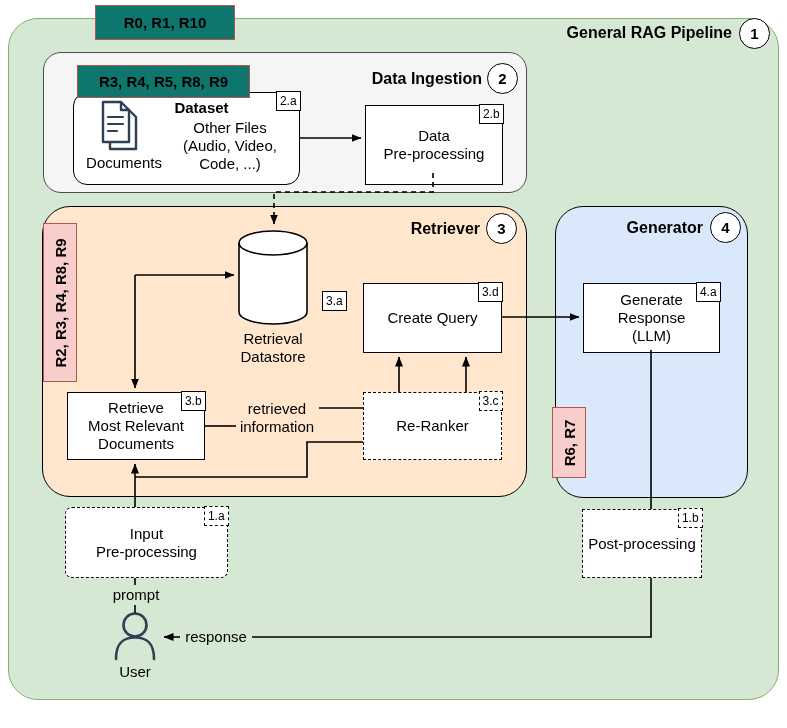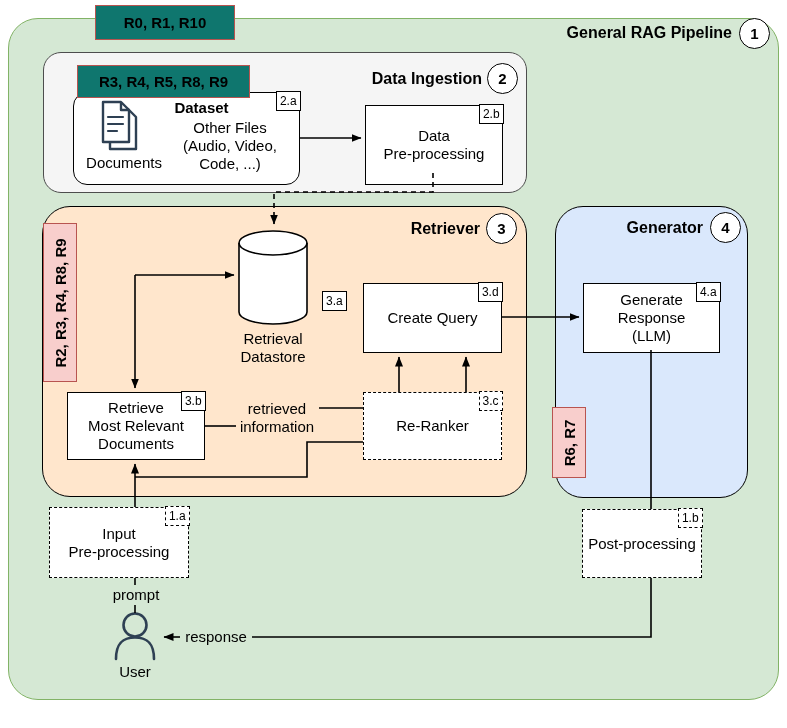--- a/index.html
+++ b/index.html
@@ -140,21 +140,21 @@
     <span>R6, R7</span>
   </div>
 
   <div class="node z2" style="left:583px;top:283px;width:137px;height:70px;">
     <div class="tag">4.a</div>
     <span>Generate
 Response
 (LLM)</span>
   </div>
 
-  <div class="node dashed z2" style="left:49px;top:507px;width:140px;height:71px;">
+  <div class="node dashed z2" style="left:65px;top:507px;width:163px;height:71px;border-radius:7px;">
     <div class="tag dashed">1.a</div>
     <span>Input
 Pre-processing</span>
   </div>
 
   <div class="node dashed z2" style="left:582px;top:509px;width:120px;height:69px;">
     <div class="tag dashed">1.b</div>
     <span>Post-processing</span>
   </div>
 

